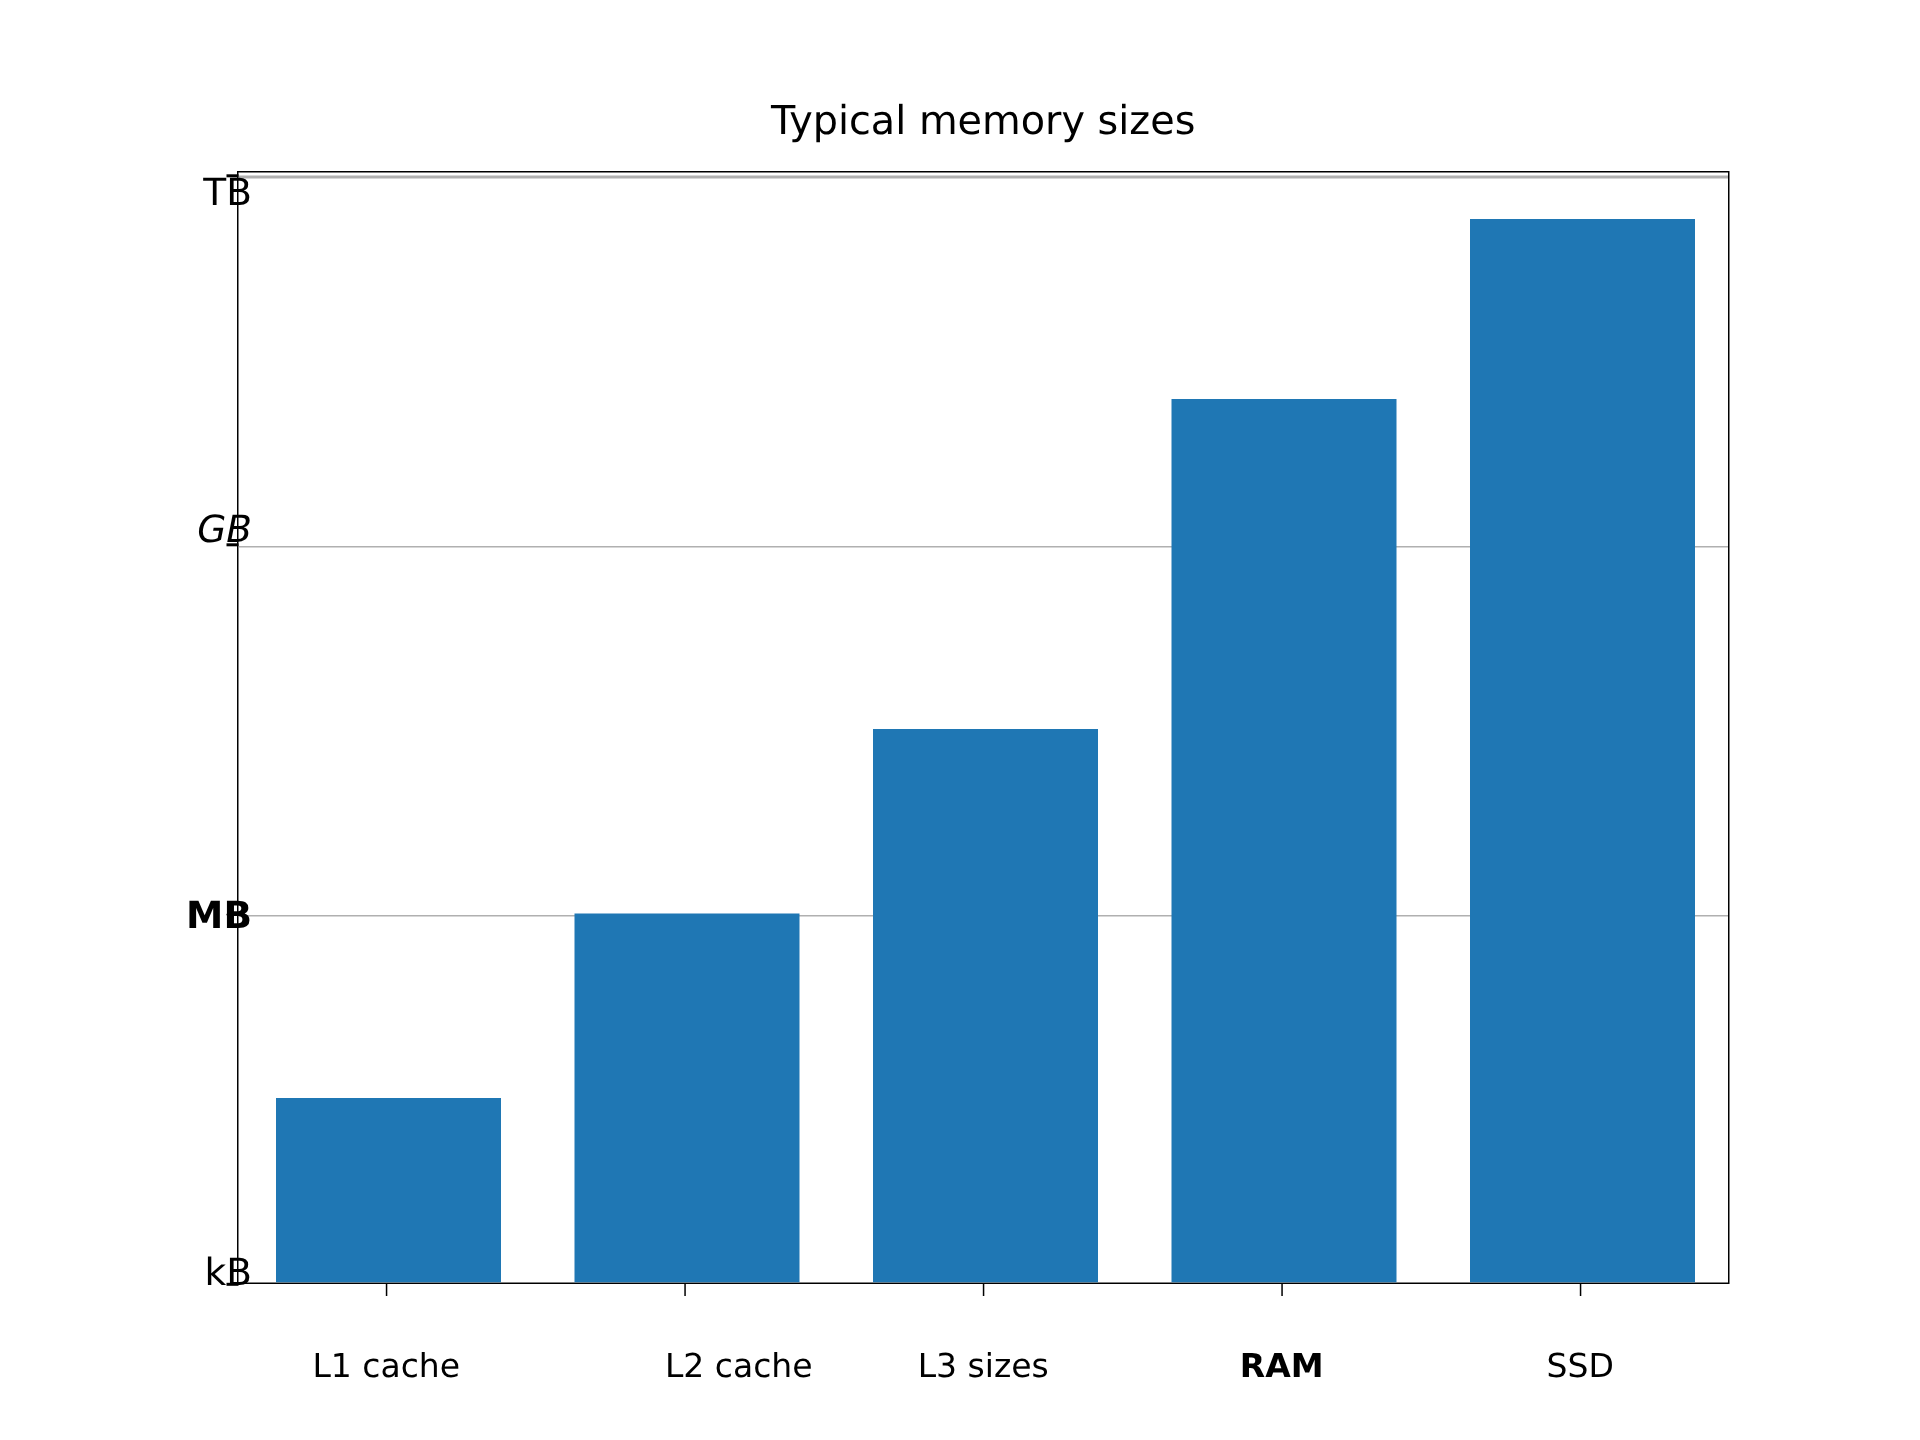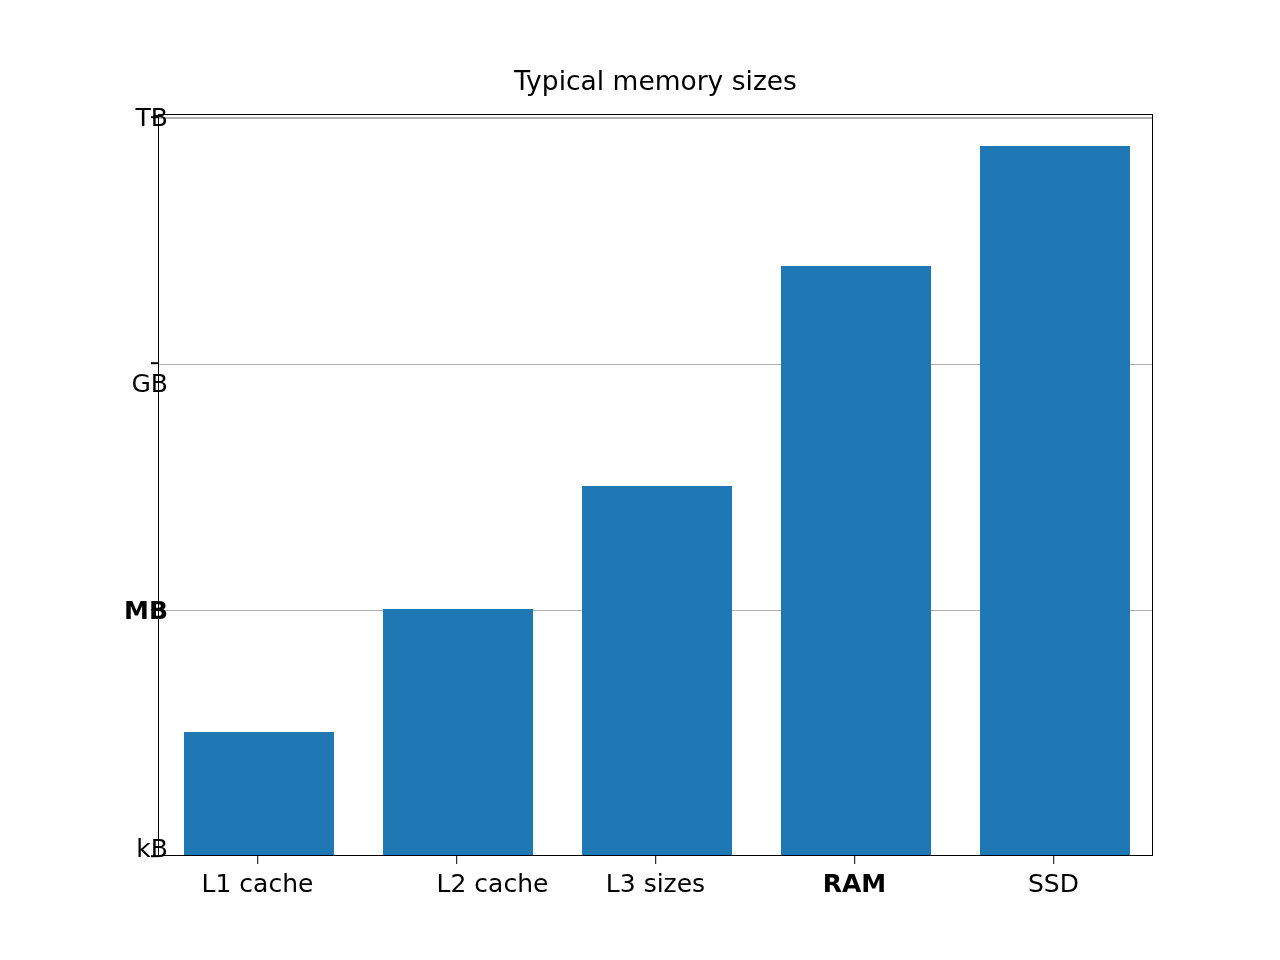--- a/index.html
+++ b/index.html
@@ -73,22 +73,22 @@
     left: 151px;
     width: 8px;
     height: 1.6px;
     background: #000000;
     transform: translateY(-50%);
   }
 
   
   .xtick-label {
     position: absolute;
-    top: 869px;
-    font-size: 25px;
+    top: 899px;
+    font-size: 22px;
     color: #000000;
     white-space: nowrap;
     transform: translateX(-50%);
   }
   .xtick-mark {
     position: absolute;
     top: 856px;
     width: 1.6px;
     height: 8px;
     background: #000000;
@@ -122,23 +122,23 @@
         <div class="bar" title="SSD: 768 GB" style="left: 820.5px; width: 150px; height: 709.44px; background: rgb(31, 119, 180);"></div>
       </div>
   </div>
 
   <div id="yticks">
       <div class="ytick-mark" style="top: 856px;"></div>
       <div class="ytick-label" style="top: 848px;">kB</div>
       <div class="ytick-mark" style="top: 609.667px;"></div>
       <div class="ytick-label" style="top: 609.667px; font-weight: bold;">MB</div>
       <div class="ytick-mark" style="top: 363.333px;"></div>
-      <div class="ytick-label" style="top: 383px;">GB</div>
+      <div class="ytick-label" style="top: 353px; font-style: italic;">GB</div>
       <div class="ytick-mark" style="top: 117px;"></div>
-      <div class="ytick-label" style="top: 117px; text-align: center;">TB</div>
+      <div class="ytick-label" style="top: 128px; text-align: center;">TB</div>
     </div>
   <div id="xticks">
       <div class="xtick-mark" style="left: 257.5px;"></div>
       <div class="xtick-label" style="left: 257.5px;">L1 cache</div>
       <div class="xtick-mark" style="left: 456.5px;"></div>
       <div class="xtick-label" style="left: 456.5px; margin-left: 36px;">L2 cache</div>
       <div class="xtick-mark" style="left: 655.5px;"></div>
       <div class="xtick-label" style="left: 655.5px;">L3 sizes</div>
       <div class="xtick-mark" style="left: 854.5px;"></div>
       <div class="xtick-label" style="left: 854.5px; font-weight: bold;">RAM</div>

